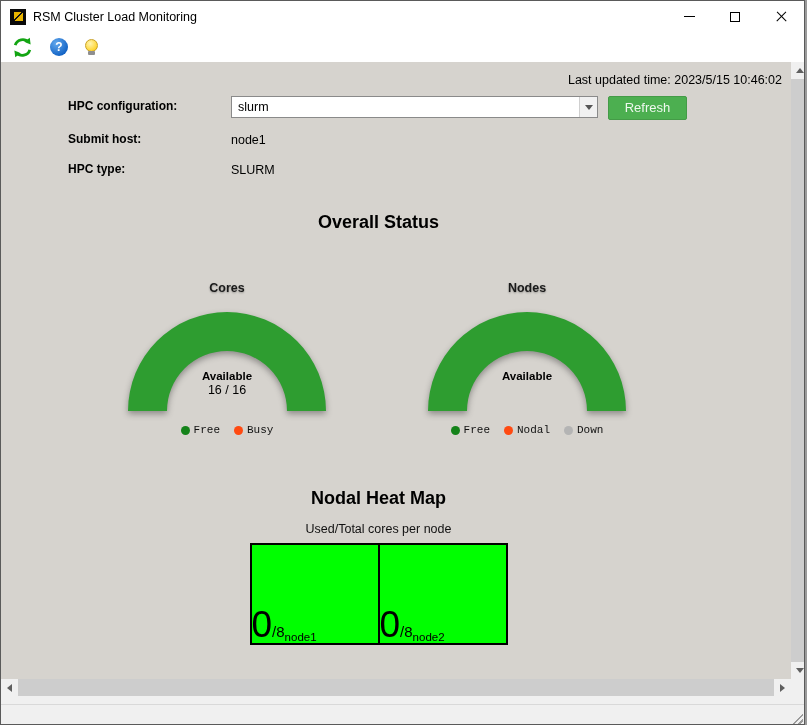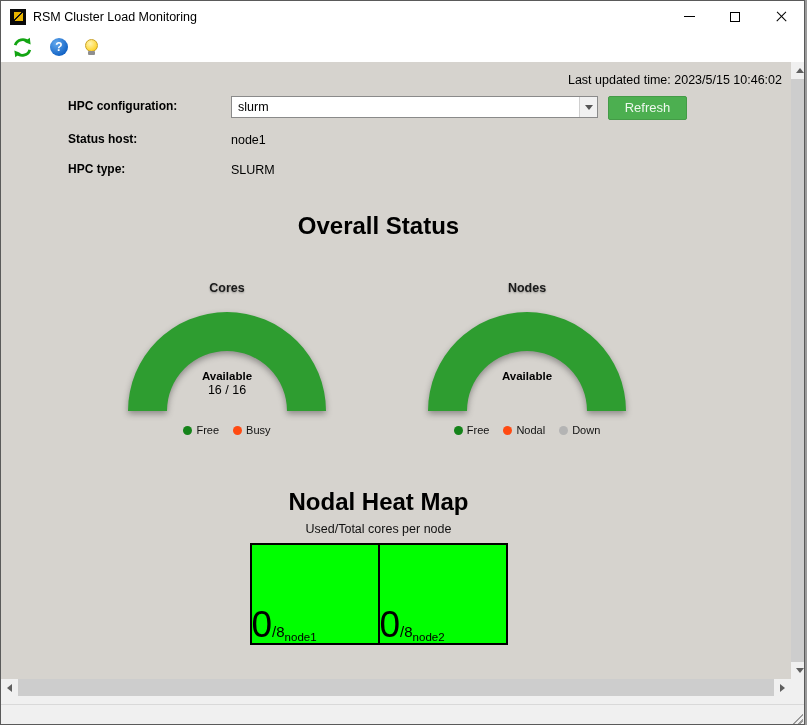--- a/index.html
+++ b/index.html
@@ -82,39 +82,39 @@
   }
   .tri { width: 0; height: 0; display: block; }
   .tri-down-sm { border-left: 4px solid transparent; border-right: 4px solid transparent; border-top: 5px solid #555; }
 
   .refresh-btn {
     position: absolute; left: 607px; top: 34px; width: 79px; height: 24px;
     background: #4caf50; border: 1px solid #449b47; border-radius: 2px;
     color: #eef8ee; font-size: 13px; text-align: center; line-height: 22px; cursor: pointer;
   }
 
-  .section-title { position: absolute; left: 0; width: 755px; text-align: center; font-size: 24px; font-weight: bold; color: #000; }
+  .section-title { position: absolute; left: 0; width: 755px; text-align: center; font-size: 18px; font-weight: bold; color: #000; }
   .overall-title { top: 150px; }
   .heatmap-title { top: 426px; }
   .heatmap-sub { position: absolute; left: 0; top: 460px; width: 755px; text-align: center; font-size: 12.5px; color: #111; }
 
   
   .gauge { position: absolute; top: 219px; width: 210px; height: 162px; }
   .gauge-0 { left: 121px; }
   .gauge-1 { left: 421px; }
   .gauge-title {
     position: absolute; top: 0; left: 0; width: 100%; text-align: center;
     font-size: 12.5px; font-weight: bold; color: #1a1a1a; text-shadow: 0 1px 2px rgba(0,0,0,0.3);
   }
   .gauge svg { position: absolute; top: 20px; left: 0; overflow: visible; }
   .gauge-arc-path { filter: drop-shadow(0 3px 3px rgba(50,50,50,0.45)); }
   .gauge-center { position: absolute; top: 88px; left: 0; width: 100%; text-align: center; line-height: 1.25; }
   .gauge-center-label { font-size: 11.5px; font-weight: bold; color: #000; display: block; }
   .gauge-center-value { font-size: 12.5px; font-weight: normal; color: #000; display: block; }
-  .gauge-legend { position: absolute; top: 143px; left: 0; width: 100%; display: flex; justify-content: center; gap: 14px; }
+  .gauge-legend { position: absolute; top: 143px; left: 0; width: 100%; display: flex; justify-content: center; gap: 14px; font-family: Liberation Mono, monospace; }
   .legend-item { display: flex; align-items: center; gap: 4px; }
   .legend-dot { width: 9px; height: 9px; border-radius: 50%; display: block; }
   .legend-label { font-size: 11px; color: #111; }
 
   
   .heatmap { position: absolute; top: 481px; left: 0; width: 755px; display: flex; justify-content: center; }
   .heat-cell {
     width: 130px; height: 102px; border: 2px solid #000;
     display: flex; flex-direction: row; align-items: flex-end; padding-top: 14px;
   }
@@ -202,21 +202,21 @@
 
     <span class="form-label lbl-row1">HPC configuration:</span>
     <div class="combo">
       <span class="combo-text">slurm</span>
       <span class="combo-arrow">
         <span class="tri tri-down-sm"></span>
       </span>
     </div>
     <div class="refresh-btn">Refresh</div>
 
-    <span class="form-label lbl-row2">Status host:</span>
+    <span class="form-label lbl-row2">Submit host:</span>
     <span class="form-value val-row2">node1</span>
 
     <span class="form-label lbl-row3">HPC type:</span>
     <span class="form-value val-row3">SLURM</span>
 
     <div class="section-title overall-title">Overall Status</div>
 
     <div class="gauge gauge-0">
       <div class="gauge-title">Cores</div>
       <svg width="210" height="112" viewBox="0 0 210 112">

